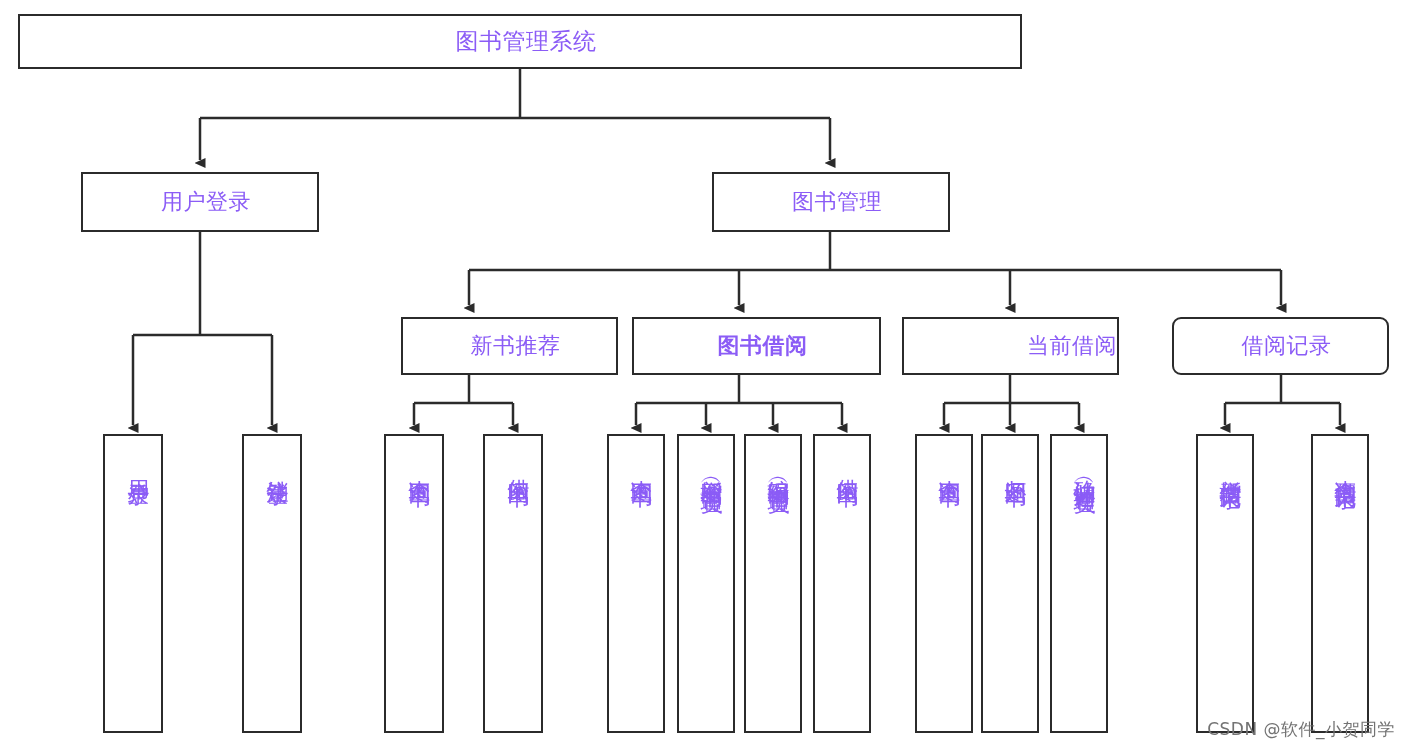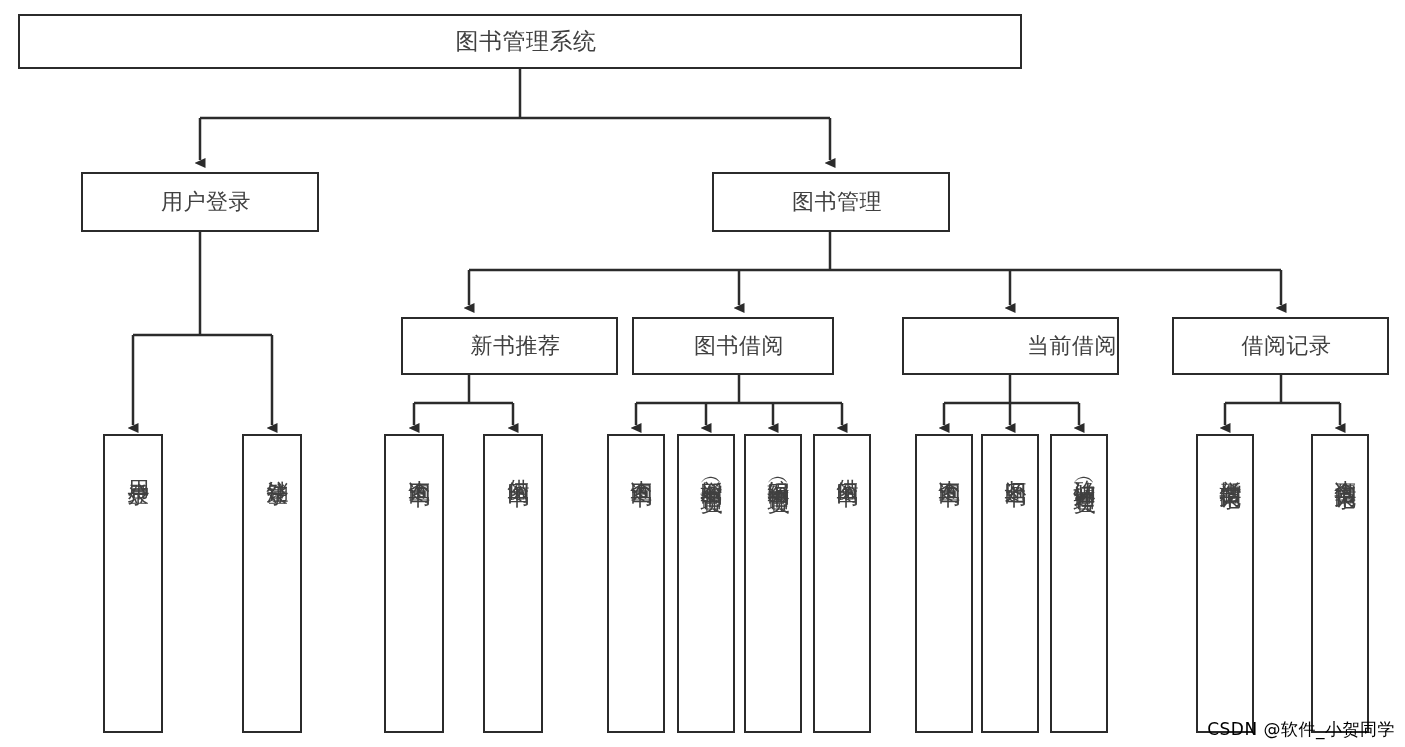--- a/index.html
+++ b/index.html
@@ -26,21 +26,21 @@
     pointer-events: none;
   }
   .node {
     position: absolute;
     box-sizing: border-box;
     border: 2.5px solid #2b2b2b;
     background: #ffffff;
     display: flex;
     align-items: center;
     justify-content: center;
-    color: #404040;
+    color: #8b5cf6;
     padding-left: 12px;
   }
   .node .label {
     display: block;
     text-align: center;
     line-height: 1.15;
     white-space: nowrap;
   }
   
   .node.horiz .label {
@@ -62,21 +62,21 @@
     font-size: 22px;
     line-height: 1.05;
     letter-spacing: 2px;
     white-space: nowrap;
   }
   #watermark {
     position: absolute;
     right: 10px;
     bottom: 6px;
     font-size: 17px;
-    color: #000000;
+    color: #737373;
     letter-spacing: 0.5px;
     user-select: none;
   }
 </style>
 </head>
 <body>
 
 <div id="canvas">
 
   <svg class="wires" viewBox="0 0 1405 747" xmlns="http://www.w3.org/2000/svg">
@@ -136,27 +136,27 @@
   <div class="node horiz" style="left:81px; top:172px; width:238px; height:60px;">
     <span class="label">用户登录</span>
   </div>
   <div class="node horiz" style="left:712px; top:172px; width:238px; height:60px;">
     <span class="label">图书管理</span>
   </div>
 
   <div class="node horiz" style="left:361px; top:317px; width:217px; height:58px;margin-left:40px;">
     <span class="label">新书推荐</span>
   </div>
-  <div class="node horiz" style="left:632px; top:317px; width:202px; height:58px;">
+  <div class="node horiz" style="left:632px; top:317px; width:249px; height:58px;font-weight:bold;">
     <span class="label">图书借阅</span>
   </div>
   <div class="node horiz" style="left:902px; top:317px; width:217px; height:58px;justify-content:flex-end;">
     <span class="label">当前借阅</span>
   </div>
-  <div class="node horiz" style="left:1172px; top:317px; width:217px; height:58px;">
+  <div class="node horiz" style="left:1172px; top:317px; width:217px; height:58px;border-radius:9px;">
     <span class="label">借阅记录</span>
   </div>
 
   <div class="node vert" style="left:103px; top:434px; width:60px; height:299px;">
     <span class="label">用户登录</span>
   </div>
   <div class="node vert" style="left:242px; top:434px; width:60px; height:299px;">
     <span class="label">注销登录</span>
   </div>
 

